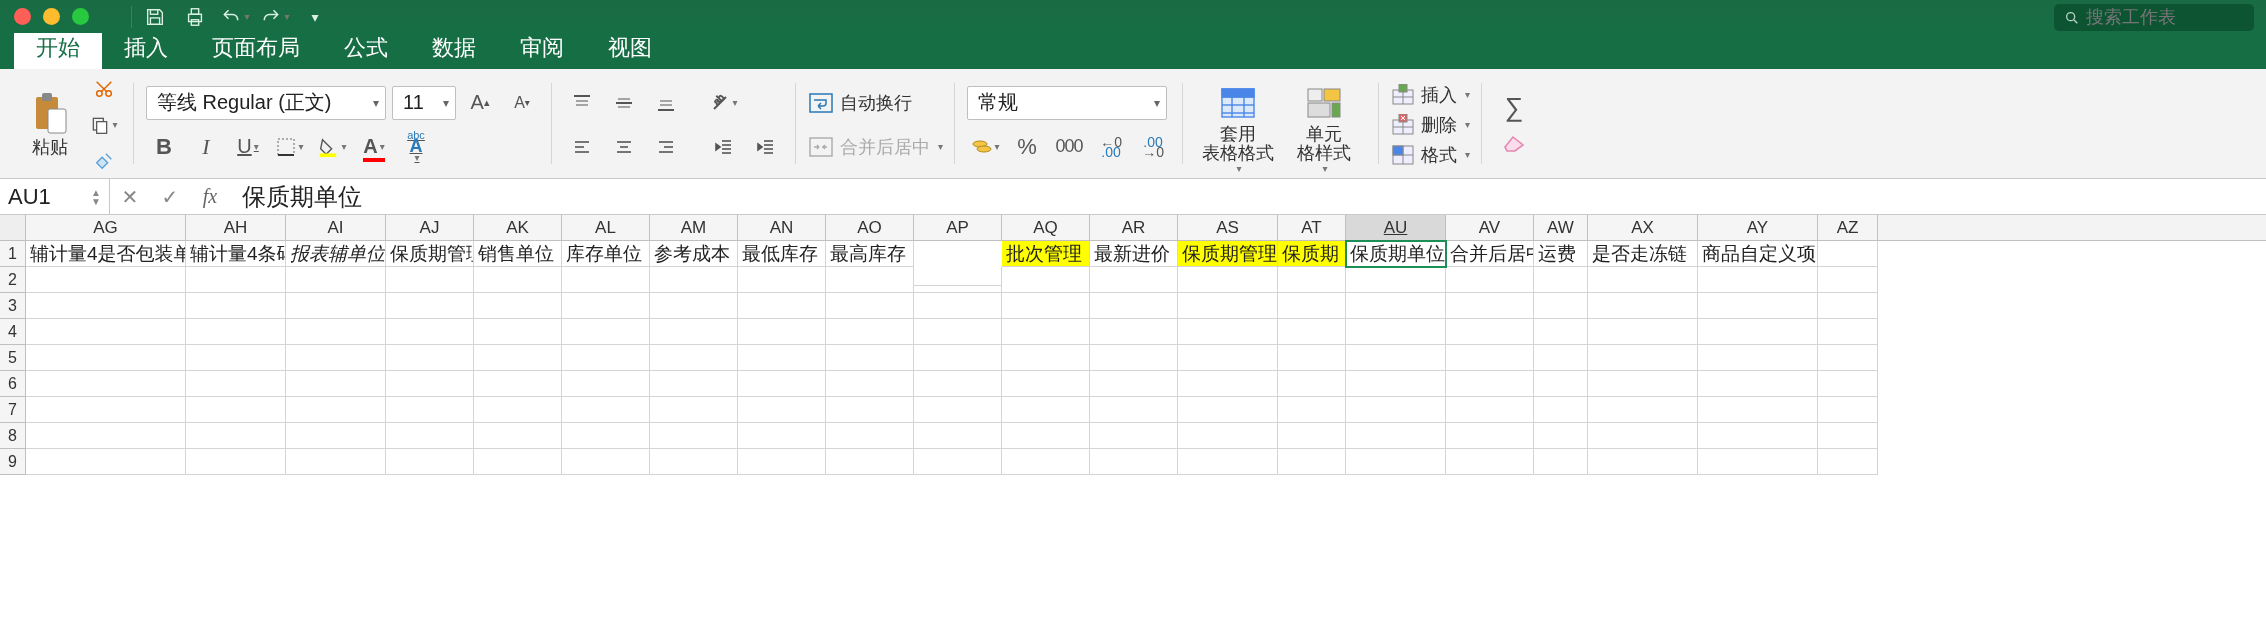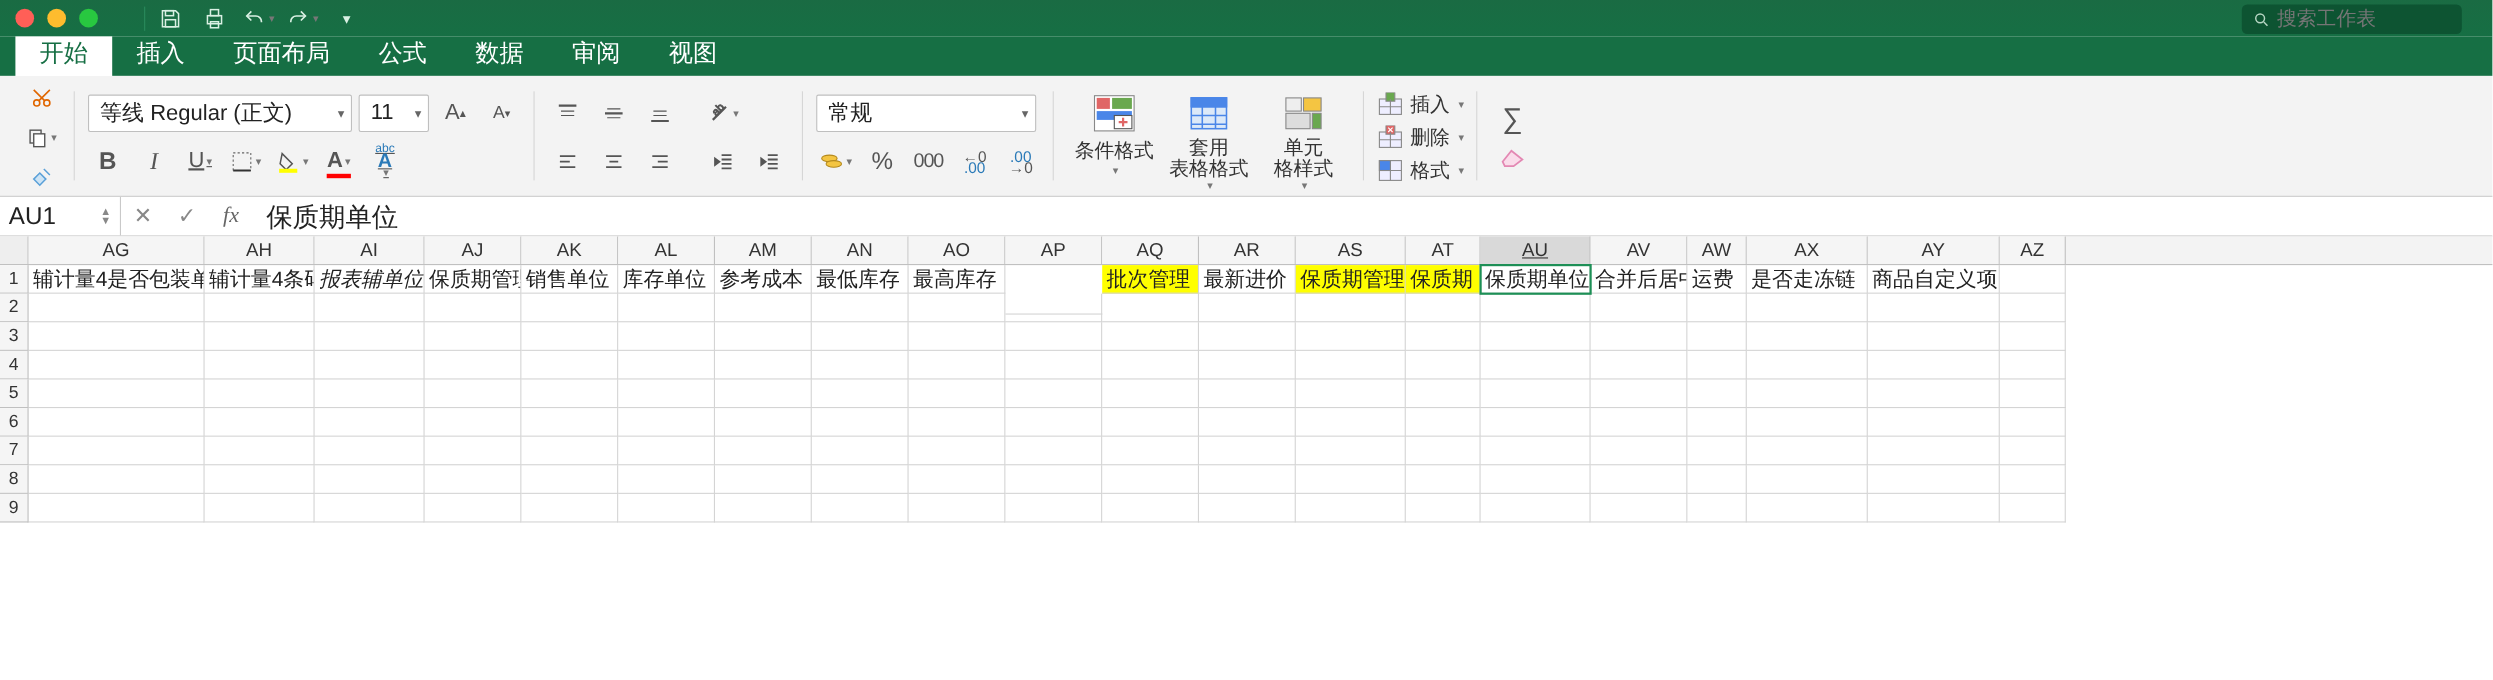--- a/index.html
+++ b/index.html
@@ -8,21 +8,21 @@
   .titlebar { height: 33px; background: linear-gradient(#1a6b43,#166f44); display: flex; align-items: center; color: #fff; font-size: 18px; position: relative; }
   .traffic { display: flex; gap: 12px; padding: 0 14px; }
   .dot { width: 17px; height: 17px; border-radius: 50%; }
   .dot.red { background:#ff5f57;} .dot.yellow{background:#febc2e;} .dot.green{background:#28c840;}
   .qat { display:flex; gap:6px; margin-left:28px; align-items:center; }
   .qat-item { width:34px; height:28px; display:flex; align-items:center; justify-content:center; color:#d9f0e3;}
   .qat-sep { width:1px; height:22px; background:#2a8a5c; }
   .title-center { position:absolute; left:0; right:0; text-align:center; pointer-events:none; font-size:20px; color:#e8f4ed; }
   .title-icon { display:inline-block; width:18px; height:18px; background:#fff; margin-right:8px; vertical-align:-2px; position:relative;}
   .title-icon::after{content:"X";color:#107c41;font-weight:bold;font-size:13px;position:absolute;left:3px;top:1px;}
-  .search-box { position:absolute; right:28px; top:4px; display:flex; align-items:center; background:#0d5432; border-radius:5px; padding:3px 10px; width:200px; color:#b6d5c3;}
+  .search-box { position:absolute; right:12px; top:4px; display:flex; align-items:center; background:#0d5432; border-radius:5px; padding:3px 10px; width:200px; color:#b6d5c3;}
   .search-box input{ background:transparent; border:none; color:#fff; font-size:18px; outline:none; margin-left:6px; width:150px;}
   
   .tabs { height:36px; background:#166f44; display:flex; align-items:flex-end; padding-left:14px; gap:0;}
   .tab { color:#fff; font-size:22px; padding:5px 22px 6px; cursor:pointer;}
   .tab.active { background:#fff; color:#166f44; border-radius:2px 2px 0 0; }
   
   .ribbon { height:110px; background:#f3f3f3; border-bottom:1px solid #c9c9c9; display:flex; align-items:stretch; padding:4px 8px 2px 8px; gap:0;}
   .group { display:flex; flex-direction:column; padding:0 12px; position:relative;}
   .group.vcenter{justify-content:center;}
   .group::after{content:"";position:absolute;right:0;top:10px;bottom:12px;width:1px;background:#d6d6d6;}
@@ -116,20 +116,30 @@
     <div class="tab">公式</div>
     <div class="tab">数据</div>
     <div class="tab">审阅</div>
     <div class="tab">视图</div>
   </div>
 
 <div class="ribbon">
 
   <div class="group">
     <div class="row" style="height:100%;">
+      <div class="btn-lg">
+        <div class="ic">
+            <svg width="40" height="44" viewBox="0 0 40 44">
+              <rect x="6" y="6" width="22" height="32" rx="2" fill="#c58a3a"></rect>
+              <rect x="12" y="2" width="10" height="8" rx="2" fill="#888"></rect>
+              <rect x="18" y="18" width="18" height="24" rx="2" fill="#fff" stroke="#888"></rect>
+            </svg>
+          </div>
+        <span>粘贴</span>
+      </div>
       <div style="display:flex;flex-direction:column;gap:2px;">
         <div class="mini">
             <svg width="22" height="22" viewBox="0 0 24 24" fill="none" stroke="#e06600" stroke-width="1.6">
               <circle cx="7" cy="17" r="3"></circle>
               <circle cx="17" cy="17" r="3"></circle>
               <path d="M9 15L20 4M15 15L4 4"></path>
             </svg>
           </div>
         <div class="mini dd">
             <svg width="20" height="20" viewBox="0 0 24 24" fill="none" stroke="#555" stroke-width="1.5">
@@ -255,20 +265,36 @@
             <line x1="8" y1="4" x2="17" y2="4"></line>
             <line x1="8" y1="8" x2="17" y2="8"></line>
             <line x1="8" y1="12" x2="17" y2="12"></line>
             <line x1="8" y1="16" x2="17" y2="16"></line>
             <path d="M2 7l4 3-4 3z"></path>
           </svg>
         </div>
     </div>
   </div>
 
+  <div class="group vcenter">
+    <div class="cell-row" style="margin-bottom:14px;">
+      <svg width="26" height="22" viewBox="0 0 26 22" fill="none" stroke="#2a7ab8" stroke-width="1.5">
+          <rect x="2" y="2" width="22" height="18"></rect>
+          <path d="M6 8h12v3a3 3 0 01-3 3h-5m0 0l3-3m-3 3l3 3" stroke="#2a7ab8"></path>
+        </svg>
+      <span>自动换行</span>
+    </div>
+    <div class="cell-row dd" style="color:#aaa;">
+      <svg width="26" height="22" viewBox="0 0 26 22" fill="none" stroke="#aaa" stroke-width="1.4">
+          <rect x="2" y="2" width="22" height="18"></rect>
+          <path d="M6 11h5m8 0h-5M11 11l-2-2m2 2l-2 2M15 11l2-2m-2 2l2 2"></path>
+        </svg>
+      <span>合并后居中</span>
+    </div>
+  </div>
 
   <div class="group vcenter">
     <div class="row" style="margin-bottom:10px;">
       <div class="combo" style="width:200px;">
           <span>常规</span>
           <span class="caret">▾</span>
         </div>
     </div>
     <div class="row">
       <div class="mini dd">
@@ -284,33 +310,20 @@
           <span style="color:#2a7ab8;">.00</span>
         </div>
       <div class="mini" style="font-size:14px;flex-direction:column;line-height:10px;">
           <span style="color:#2a7ab8;">.00</span>
           <span>→0</span>
         </div>
     </div>
   </div>
 
   <div class="group" style="flex-direction:row;align-items:flex-start;padding-top:4px;">
-    <div class="sum-btn dd">
-      <div class="ic">
-          <svg width="40" height="36" viewBox="0 0 40 36">
-            <rect x="2" y="2" width="36" height="32" fill="#fff" stroke="#888"></rect>
-            <rect x="4" y="4" width="12" height="10" fill="#e06666"></rect>
-            <rect x="18" y="4" width="18" height="10" fill="#6aa84f"></rect>
-            <rect x="4" y="16" width="32" height="8" fill="#4a86e8"></rect>
-            <rect x="20" y="20" width="16" height="12" fill="#fff" stroke="#555"></rect>
-            <path d="M24 26h8M28 22v8" stroke="#e06666" stroke-width="2"></path>
-          </svg>
-        </div>
-      <span>条件格式</span>
-    </div>
     <div class="sum-btn dd">
       <div class="ic">
           <svg width="40" height="36" viewBox="0 0 40 36" fill="none" stroke="#4a86e8" stroke-width="1.4">
             <rect x="4" y="4" width="32" height="28" fill="#dce9f8"></rect>
             <line x1="4" y1="12" x2="36" y2="12"></line>
             <line x1="4" y1="20" x2="36" y2="20"></line>
             <line x1="4" y1="28" x2="36" y2="28"></line>
             <line x1="14" y1="4" x2="14" y2="32"></line>
             <line x1="26" y1="4" x2="26" y2="32"></line>
             <rect x="4" y="4" width="32" height="8" fill="#4a86e8"></rect>

